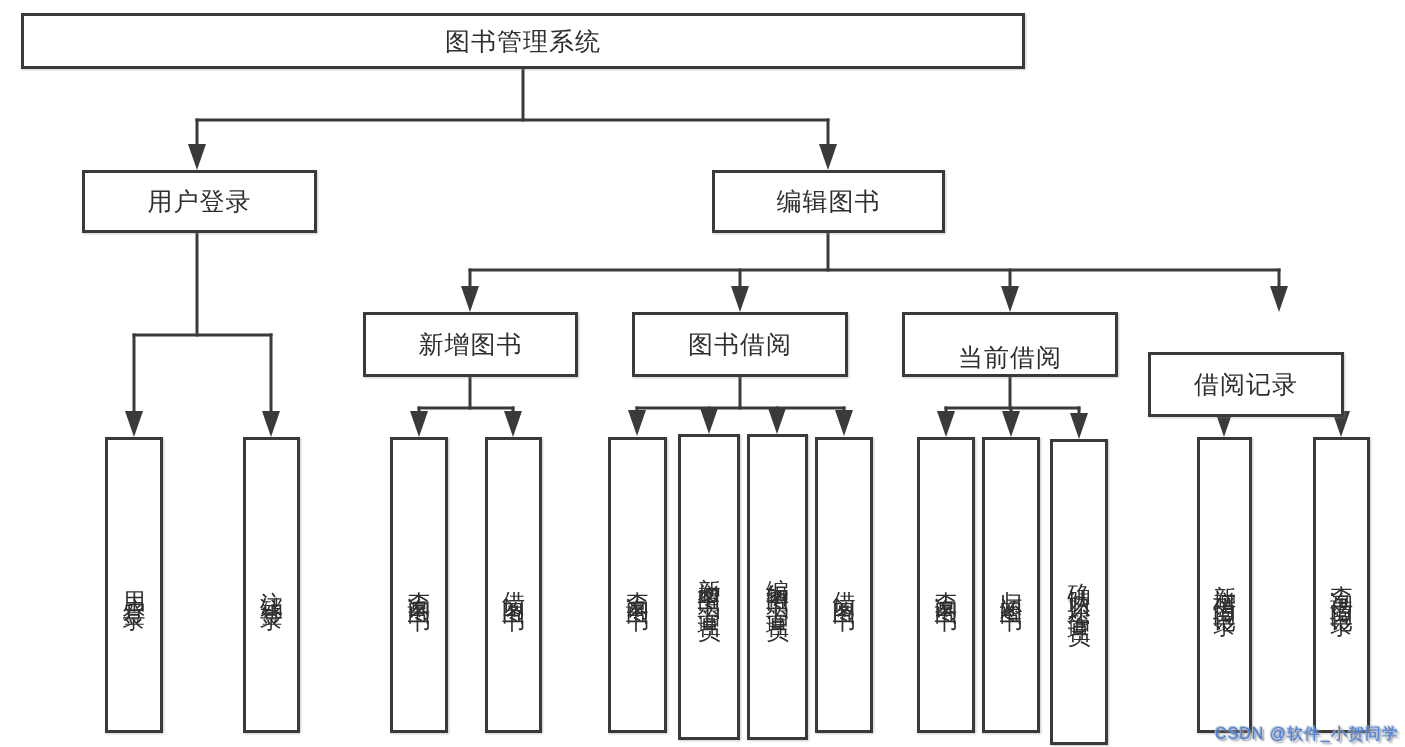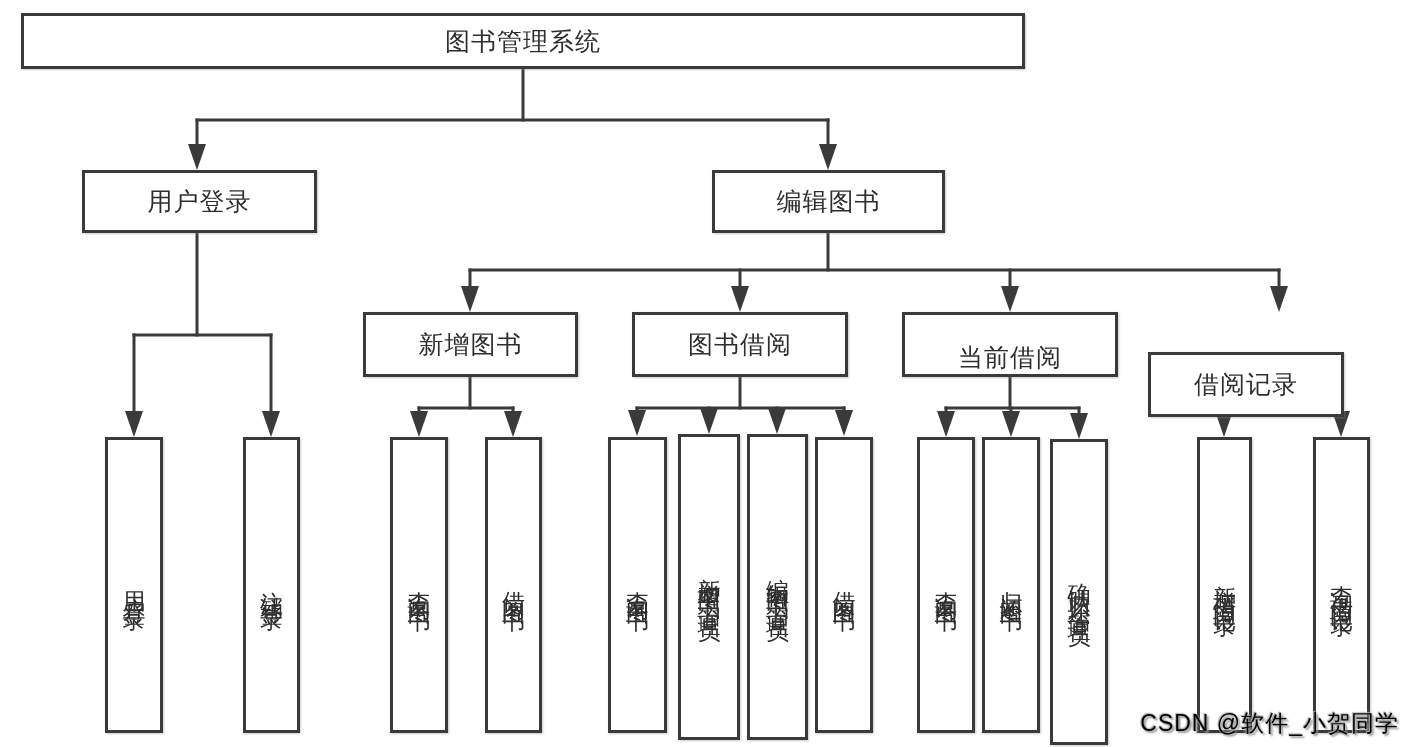--- a/index.html
+++ b/index.html
@@ -14,22 +14,22 @@
     display:flex; align-items:center; justify-content:center;
     color:#2e2e2e; z-index:2;
     box-shadow:1px 1px 2px rgba(140,140,140,0.45);
   }
   .node .h-label { font-size:25px; letter-spacing:1px; white-space:nowrap; }
   .node.v .v-label {
     writing-mode:vertical-rl; text-orientation:mixed;
     font-size:23px; letter-spacing:6px; line-height:1; white-space:nowrap;
   }
   .watermark {
-    position:absolute; right:6px; bottom:8px; z-index:5;
-    font-size:23px; letter-spacing:1px; color:#000000;
+    position:absolute; right:6px; bottom:2px; z-index:5;
+    font-size:16px; letter-spacing:1px; color:#3b82f6;
     text-shadow:2px 2px 2px #8f8f8f, -1px -1px 1px #b5b5b5, 0 0 2px #9a9a9a;
     white-space:nowrap;
   }
 </style>
 </head>
 <body>
 
 <div class="canvas">
 
   <svg class="connectors" width="1405" height="747" viewBox="0 0 1405 747">

